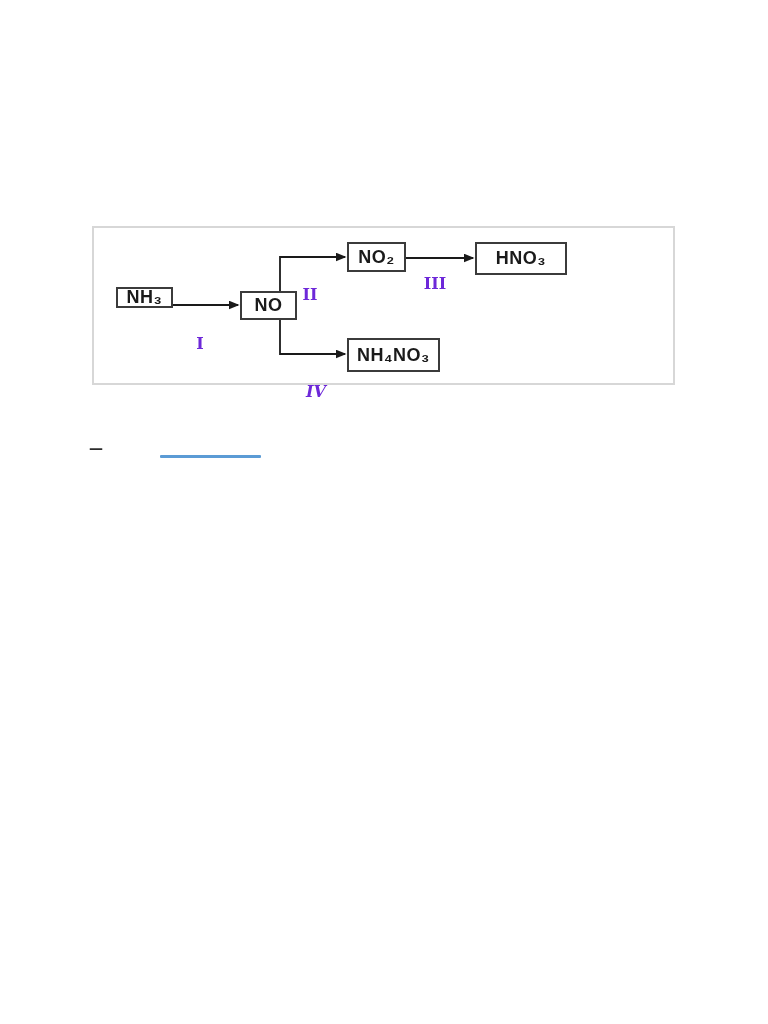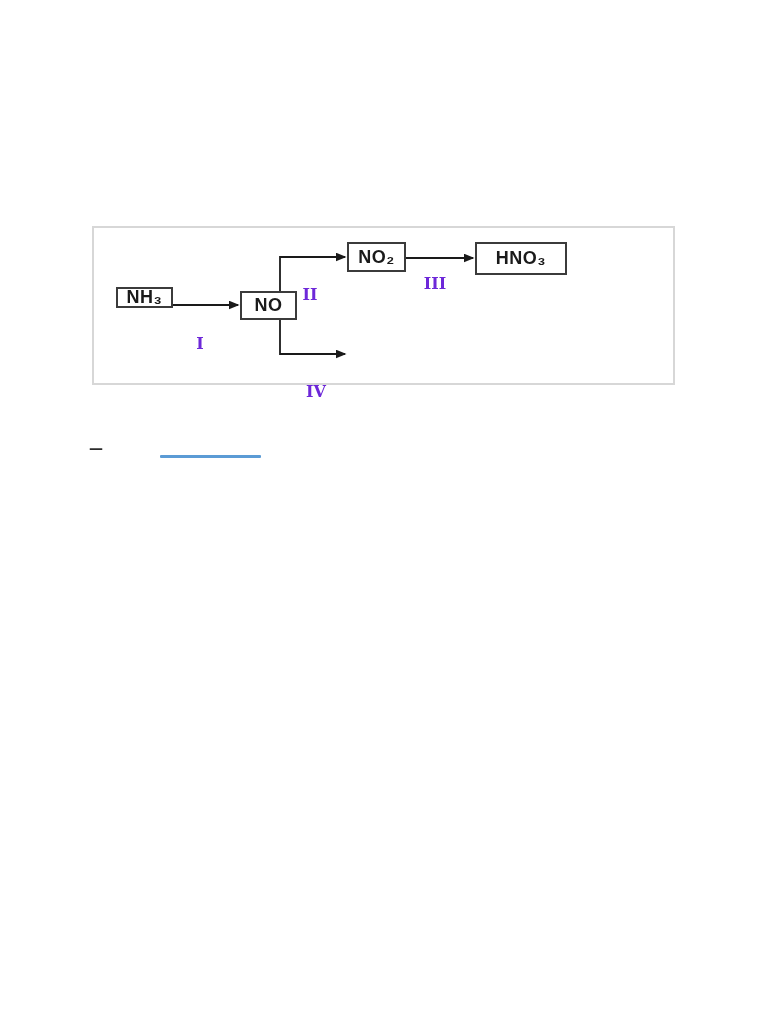--- a/index.html
+++ b/index.html
@@ -57,21 +57,21 @@
     font-family: "DejaVu Serif", "Liberation Serif", serif;
     font-weight: bold;
     font-size: 16px;
     color: #6d28d9;
     line-height: 1;
     margin-top: 48px;
   }
   .label-i   { left: 106px; top: 60px; }
   .label-ii  { left: 216px; top: 11px; }
   .label-iii { left: 341px; top: 0; }
-  .label-iv  { left: 222px; top: 108px; }
+  .label-iv  { left: 222px; top: 108px; font-style: italic; }
   .dash-mark {
     position: absolute;
     left: 89px;
     top: 441px;
     font-family: "DejaVu Serif", "Liberation Serif", serif;
     font-size: 14px;
     font-weight: bold;
     color: #2b2b2b;
     line-height: 1;
   }
@@ -110,20 +110,23 @@
     </div>
     <div class="node node-no">
       <span>NO</span>
     </div>
     <div class="node node-no2">
       <span>NO₂</span>
     </div>
     <div class="node node-hno3">
       <span>HNO₃</span>
     </div>
+    <div class="node node-nh4no3">
+      <span>NH₄NO₃</span>
+    </div>
 
     <div class="step-label label-i">I</div>
     <div class="step-label label-ii">II</div>
     <div class="step-label label-iii">III</div>
     <div class="step-label label-iv">IV</div>
 
   </div>
 
   <span class="dash-mark">—</span>
 

